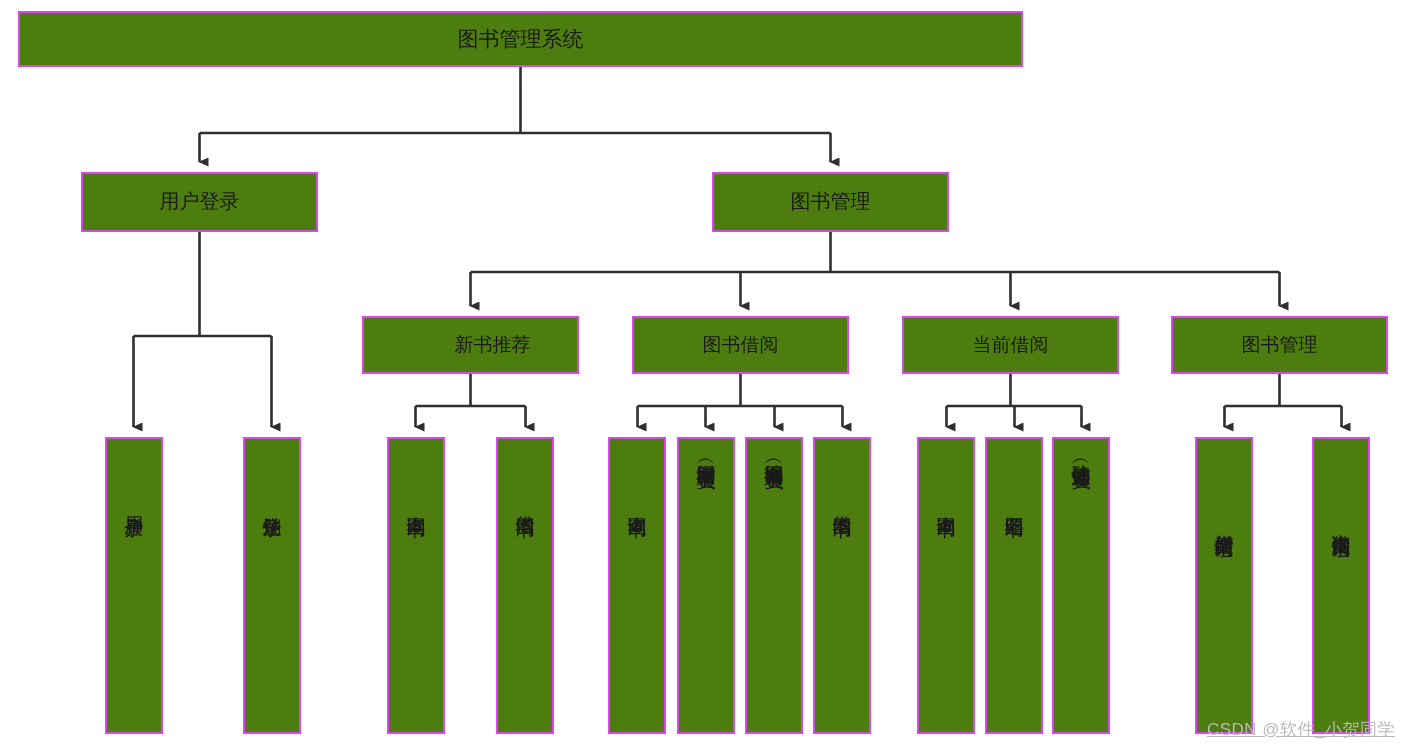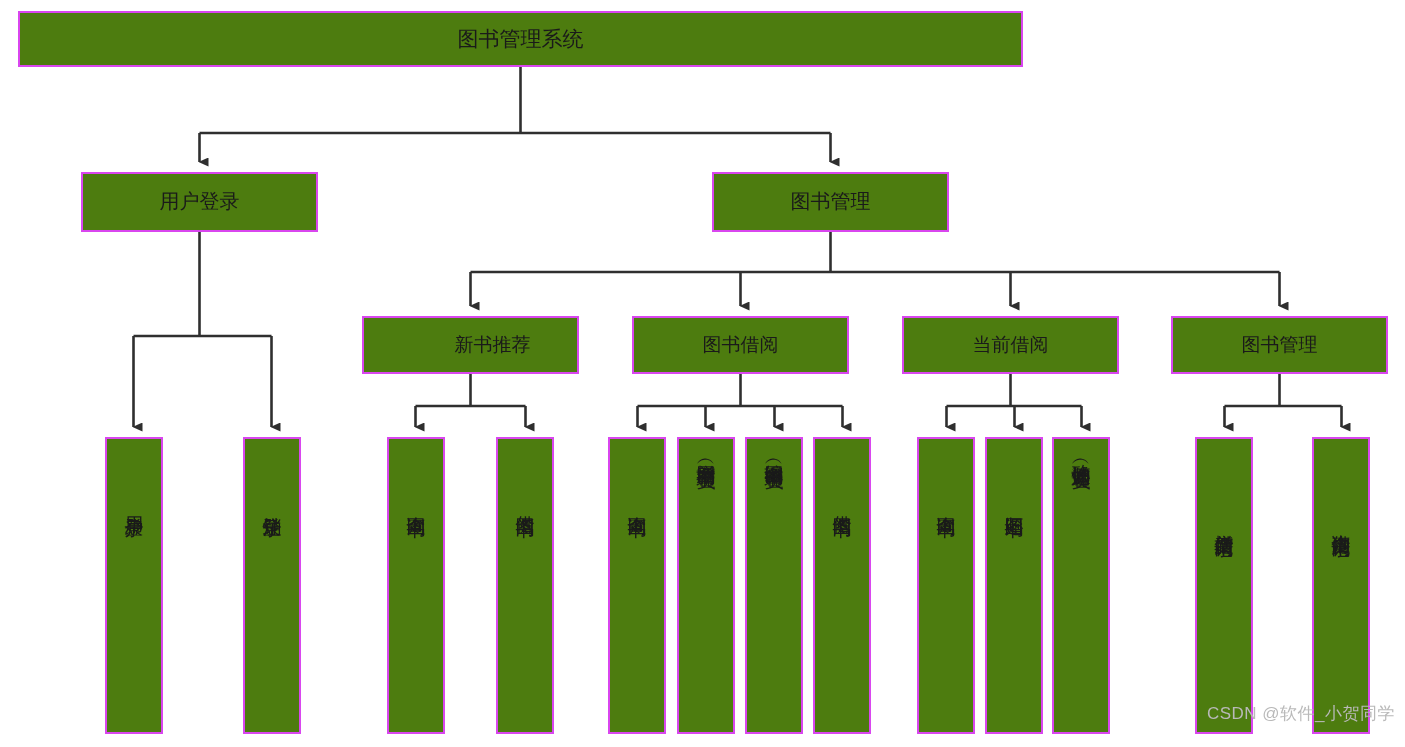--- a/index.html
+++ b/index.html
@@ -68,26 +68,27 @@
   }
   .node-leaf.leaf-tall .node-label {
     padding-top: 4px;
   }
   .node-leaf.leaf-short .node-label {
     padding-top: 56px;
   }
   #watermark {
     position: absolute;
     right: 10px;
-    bottom: 22px;
+    bottom: 6px;
     font-size: 17px;
     color: #b9b9b9;
     letter-spacing: 0.5px;
     white-space: nowrap;
     user-select: none;
+    text-decoration: underline;
   }
 </style>
 </head>
 <body>
 
 <div id="diagram-canvas">
 
   <svg id="edge-layer" viewBox="0 0 1405 747" width="1405" height="747" xmlns="http://www.w3.org/2000/svg">
     <defs>
       <marker id="arrowhead" markerWidth="9" markerHeight="10" refX="4.5" refY="9" orient="auto" markerUnits="userSpaceOnUse">

